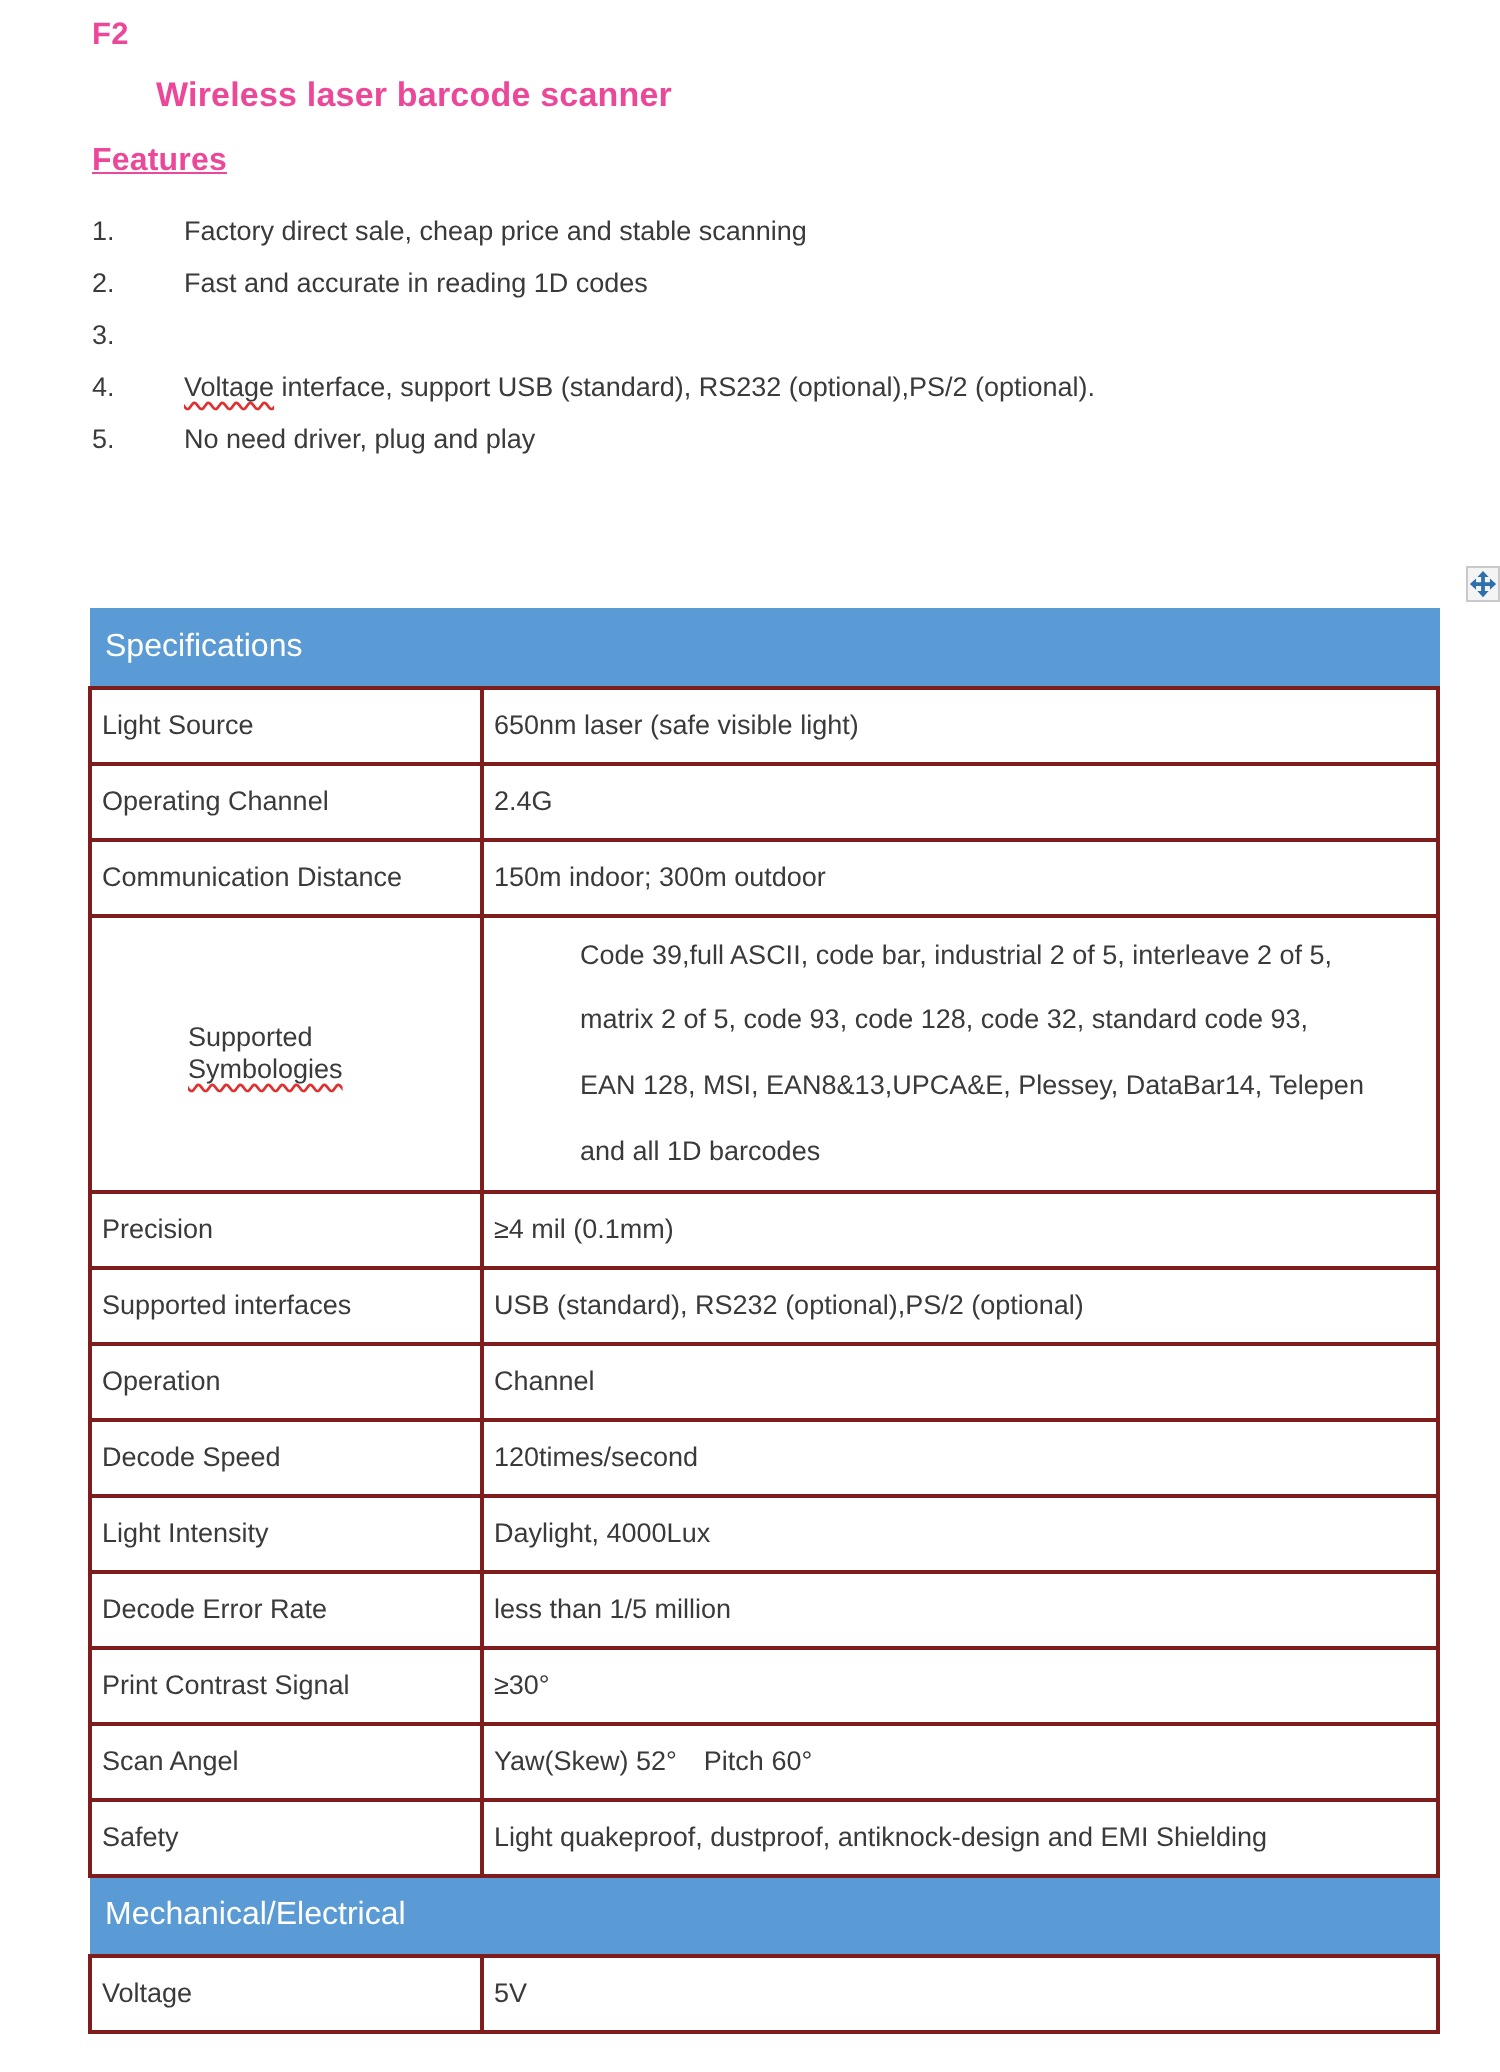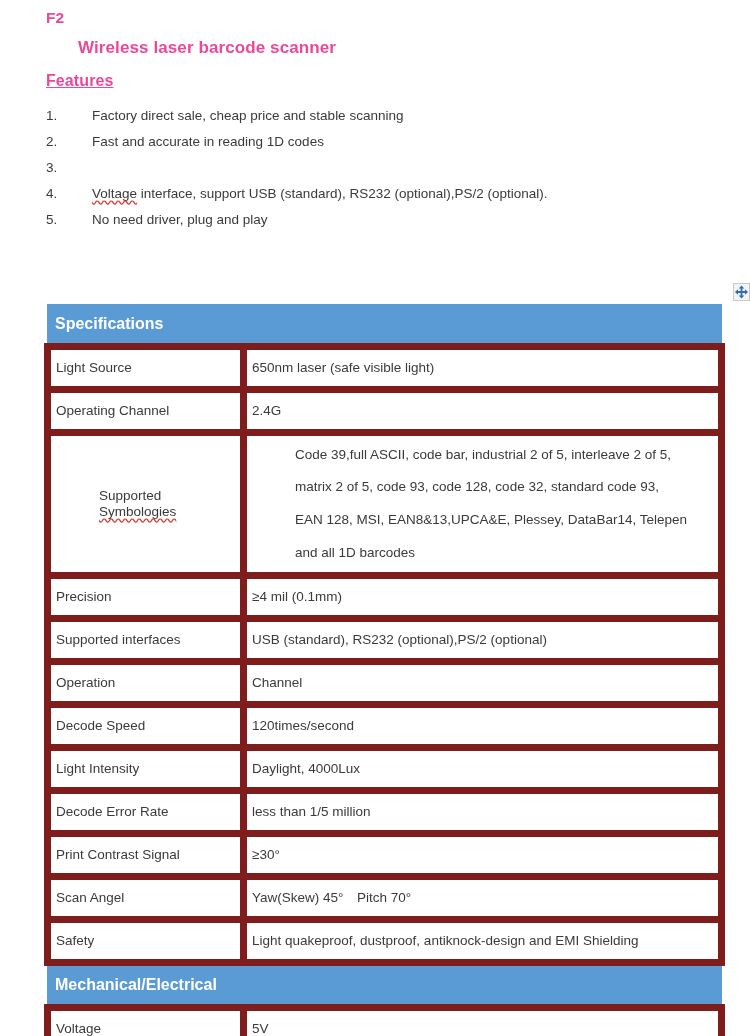--- a/index.html
+++ b/index.html
@@ -63,32 +63,32 @@
     width: 674px;
     border-collapse: collapse;
     table-layout: fixed;
     font-size: 13.5px;
     color: #3a3a3a;
   }
   #spec-table col.c-label { width: 196px; }
   #spec-table col.c-value { width: 478px; }
 
   #spec-table td {
-    border: 7px solid #7f1d1d;
+    border: 2px solid #7f1d1d;
     padding: 0 5px;
     vertical-align: middle;
     height: 36px;
     line-height: 1.15;
     overflow: hidden;
   }
   #spec-table tr.section-row td {
     background: #5b9bd5;
     border: 1px solid #5b9bd5;
     color: #ffffff;
-    font-weight: bold;
+    font-weight: normal;
     font-size: 16px;
     height: 38px;
     padding-left: 7px;
   }
   #spec-table td.val-cell { white-space: nowrap; }
   #spec-table tr.tall-row td { height: 136px; padding-left: 48px; }
   .sym-lines { line-height: 2.42; white-space: nowrap; }
   .sym-lines span { display: block; }
   .label-mid { }
 
@@ -156,20 +156,24 @@
     <tr>
       <td>Light Source</td>
       <td class="val-cell">650nm laser (safe visible light)</td>
     </tr>
 
     <tr>
       <td>Operating Channel</td>
       <td class="val-cell">2.4G</td>
     </tr>
 
+    <tr>
+      <td>Communication Distance</td>
+      <td class="val-cell">150m indoor; 300m outdoor</td>
+    </tr>
 
     <tr class="tall-row">
       <td class="label-mid"><span>Supported </span><span class="sp-err">Symbologies</span></td>
       <td>
         <div class="sym-lines">
           <span>Code 39,full ASCII, code bar, industrial 2 of 5, interleave 2 of 5,</span>
           <span>matrix 2 of 5, code 93, code 128, code 32, standard code 93,</span>
           <span>EAN 128, MSI, EAN8&amp;13,UPCA&amp;E, Plessey, DataBar14, Telepen</span>
           <span>and all 1D barcodes</span>
         </div>
@@ -207,21 +211,21 @@
       <td class="val-cell">less than 1/5 million</td>
     </tr>
 
     <tr>
       <td>Print Contrast Signal</td>
       <td class="val-cell">≥30°</td>
     </tr>
 
     <tr>
       <td>Scan Angel</td>
-      <td class="val-cell">Yaw(Skew) 45° Pitch 70°</td>
+      <td class="val-cell">Yaw(Skew) 52° Pitch 60°</td>
     </tr>
 
     <tr>
       <td>Safety</td>
       <td class="val-cell">Light quakeproof, dustproof, antiknock-design and EMI Shielding</td>
     </tr>
 
     <tr class="section-row">
       <td colspan="2">Mechanical/Electrical</td>
     </tr>

